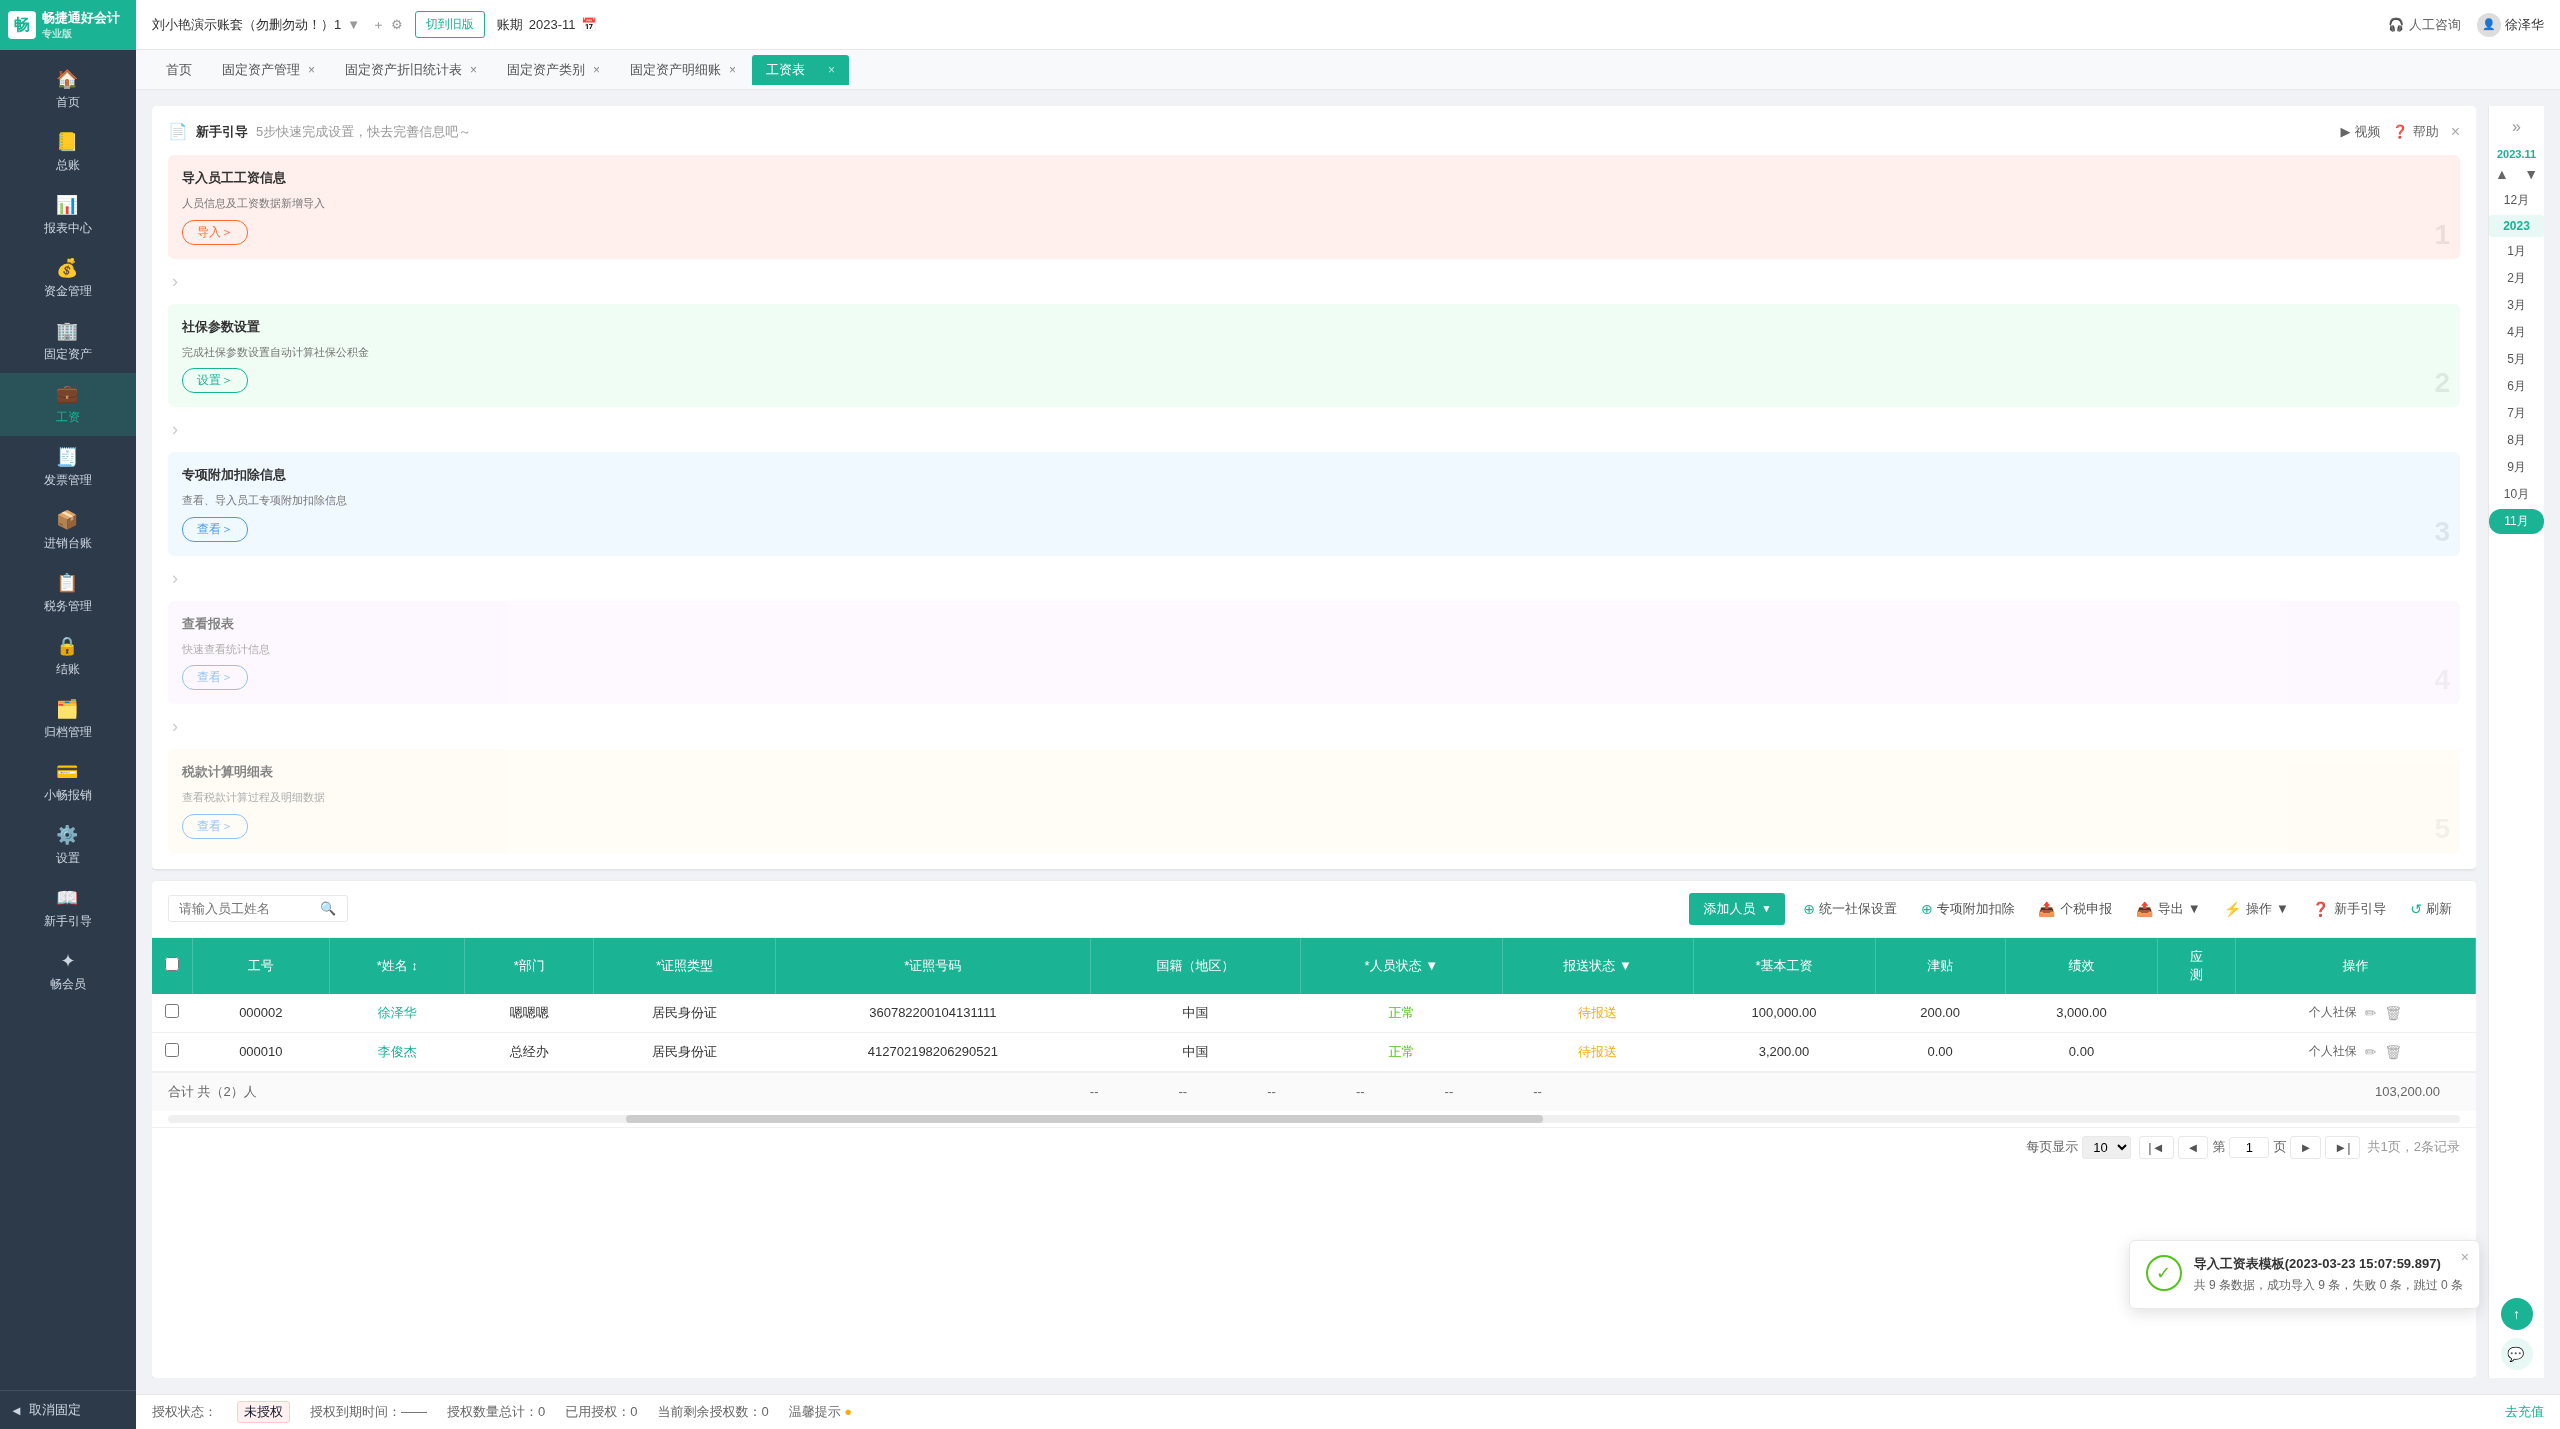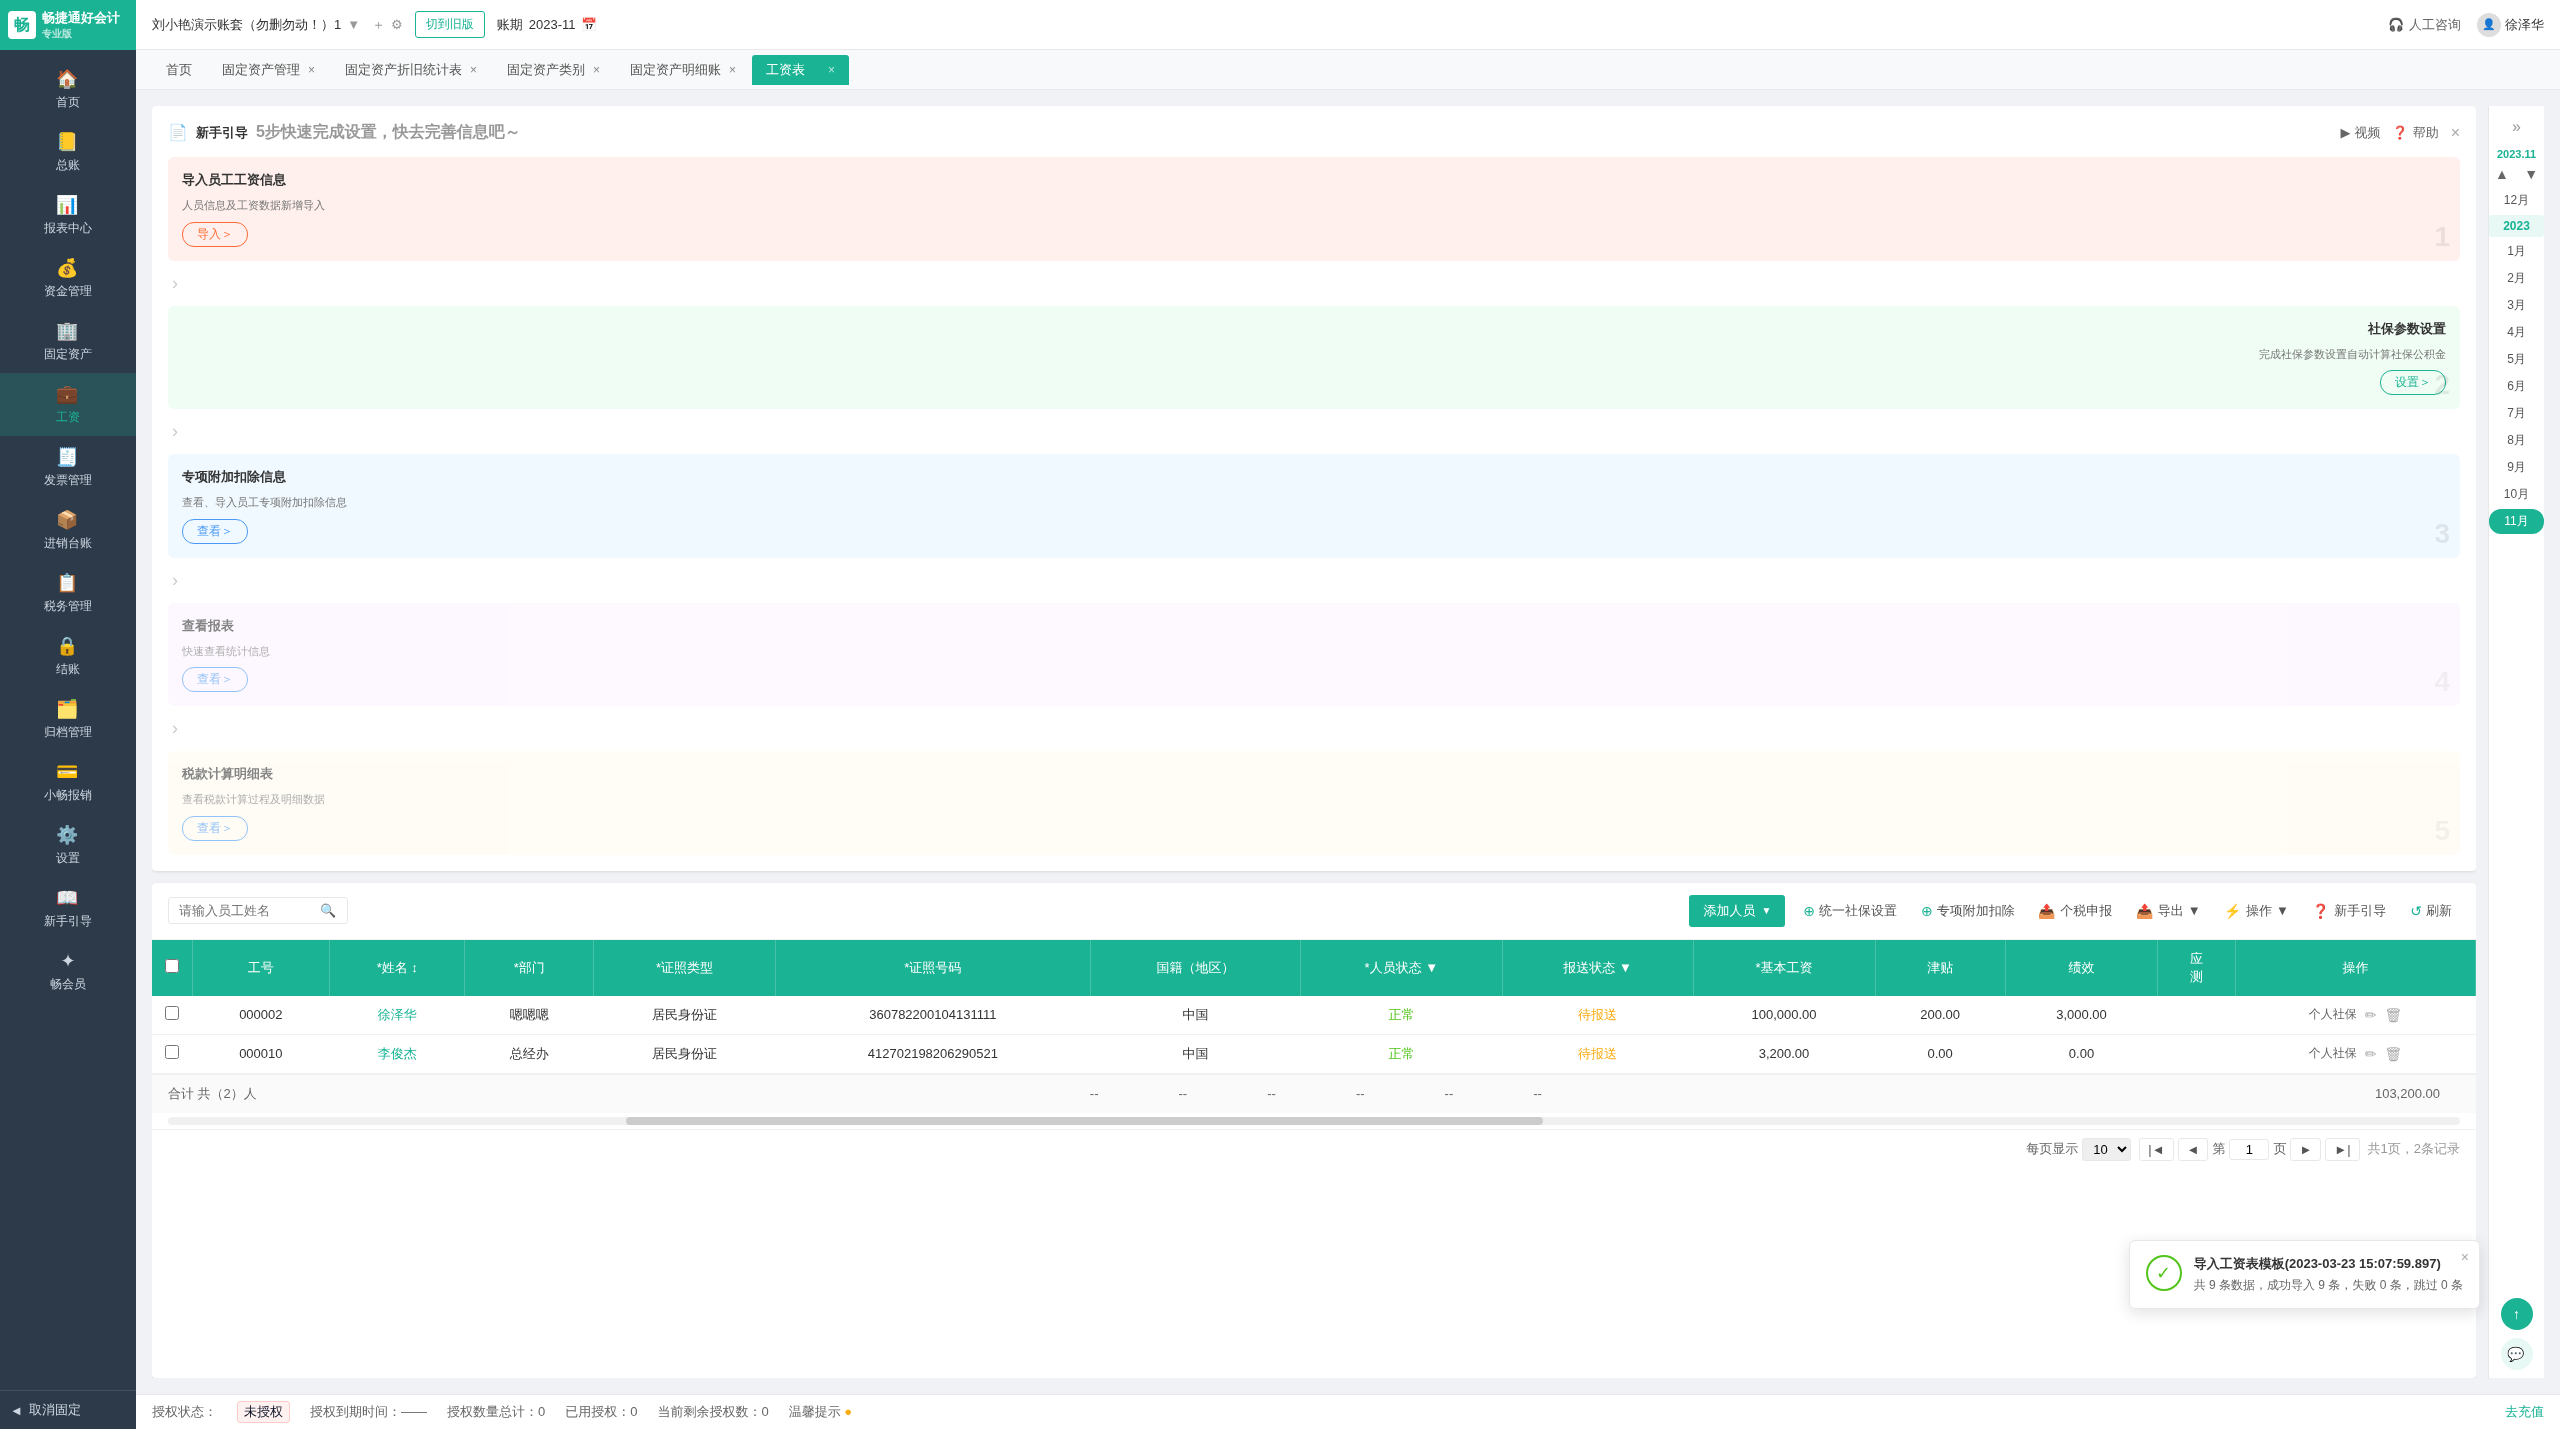--- a/index.html
+++ b/index.html
@@ -151,38 +151,38 @@
     }
     .wizard-header {
       display: flex; align-items: center; justify-content: space-between;
       margin-bottom: 14px;
     }
     .wizard-title {
       display: flex; align-items: center; gap: 8px;
       font-size: 15px; font-weight: 600; color: #333;
     }
     .wizard-title .doc-icon { color: #1ab394; font-size: 16px; }
-    .wizard-subtitle { font-size: 16px; color: #999; font-weight: bold; }
+    .wizard-subtitle { font-size: 13px; color: #999; font-weight: normal; }
     .wizard-links { display: flex; gap: 12px; align-items: center; font-size: 12px; color: #666; }
     .wizard-links .link { display: flex; align-items: center; gap: 4px; cursor: pointer; }
     .wizard-steps {
       display: flex; align-items: stretch; gap: 12px; flex-direction: column;
     }
     .wizard-step {
       flex: 1;
       border-radius: 6px;
       padding: 14px;
       position: relative;
       display: flex; flex-direction: column; gap: 8px;
     }
     .wizard-step-arrow {
       display: flex; align-items: center; padding: 0 4px; color: #ccc; font-size: 18px;
     }
     .step-1 { background: #fff0ed; }
-    .step-2 { background: #f0fdf4; align-items: flex-end; }
+    .step-2 { background: #f0fdf4; }
     .step-3 { background: #f0f9ff; }
     .step-4 { background: #fdf4ff; opacity: 0.6; }
     .step-5 { background: #fffbf0; opacity: 0.6; }
     .step-num { font-size: 28px; font-weight: bold; color: rgba(0,0,0,0.08); position: absolute; right: 10px; bottom: 8px; }
     .step-title { font-size: 13px; font-weight: 600; color: #333; }
     .step-desc { font-size: 11px; color: #777; line-height: 1.5; }
     .step-btn {
       display: inline-block;
       border: 1px solid currentColor;
       border-radius: 12px;

